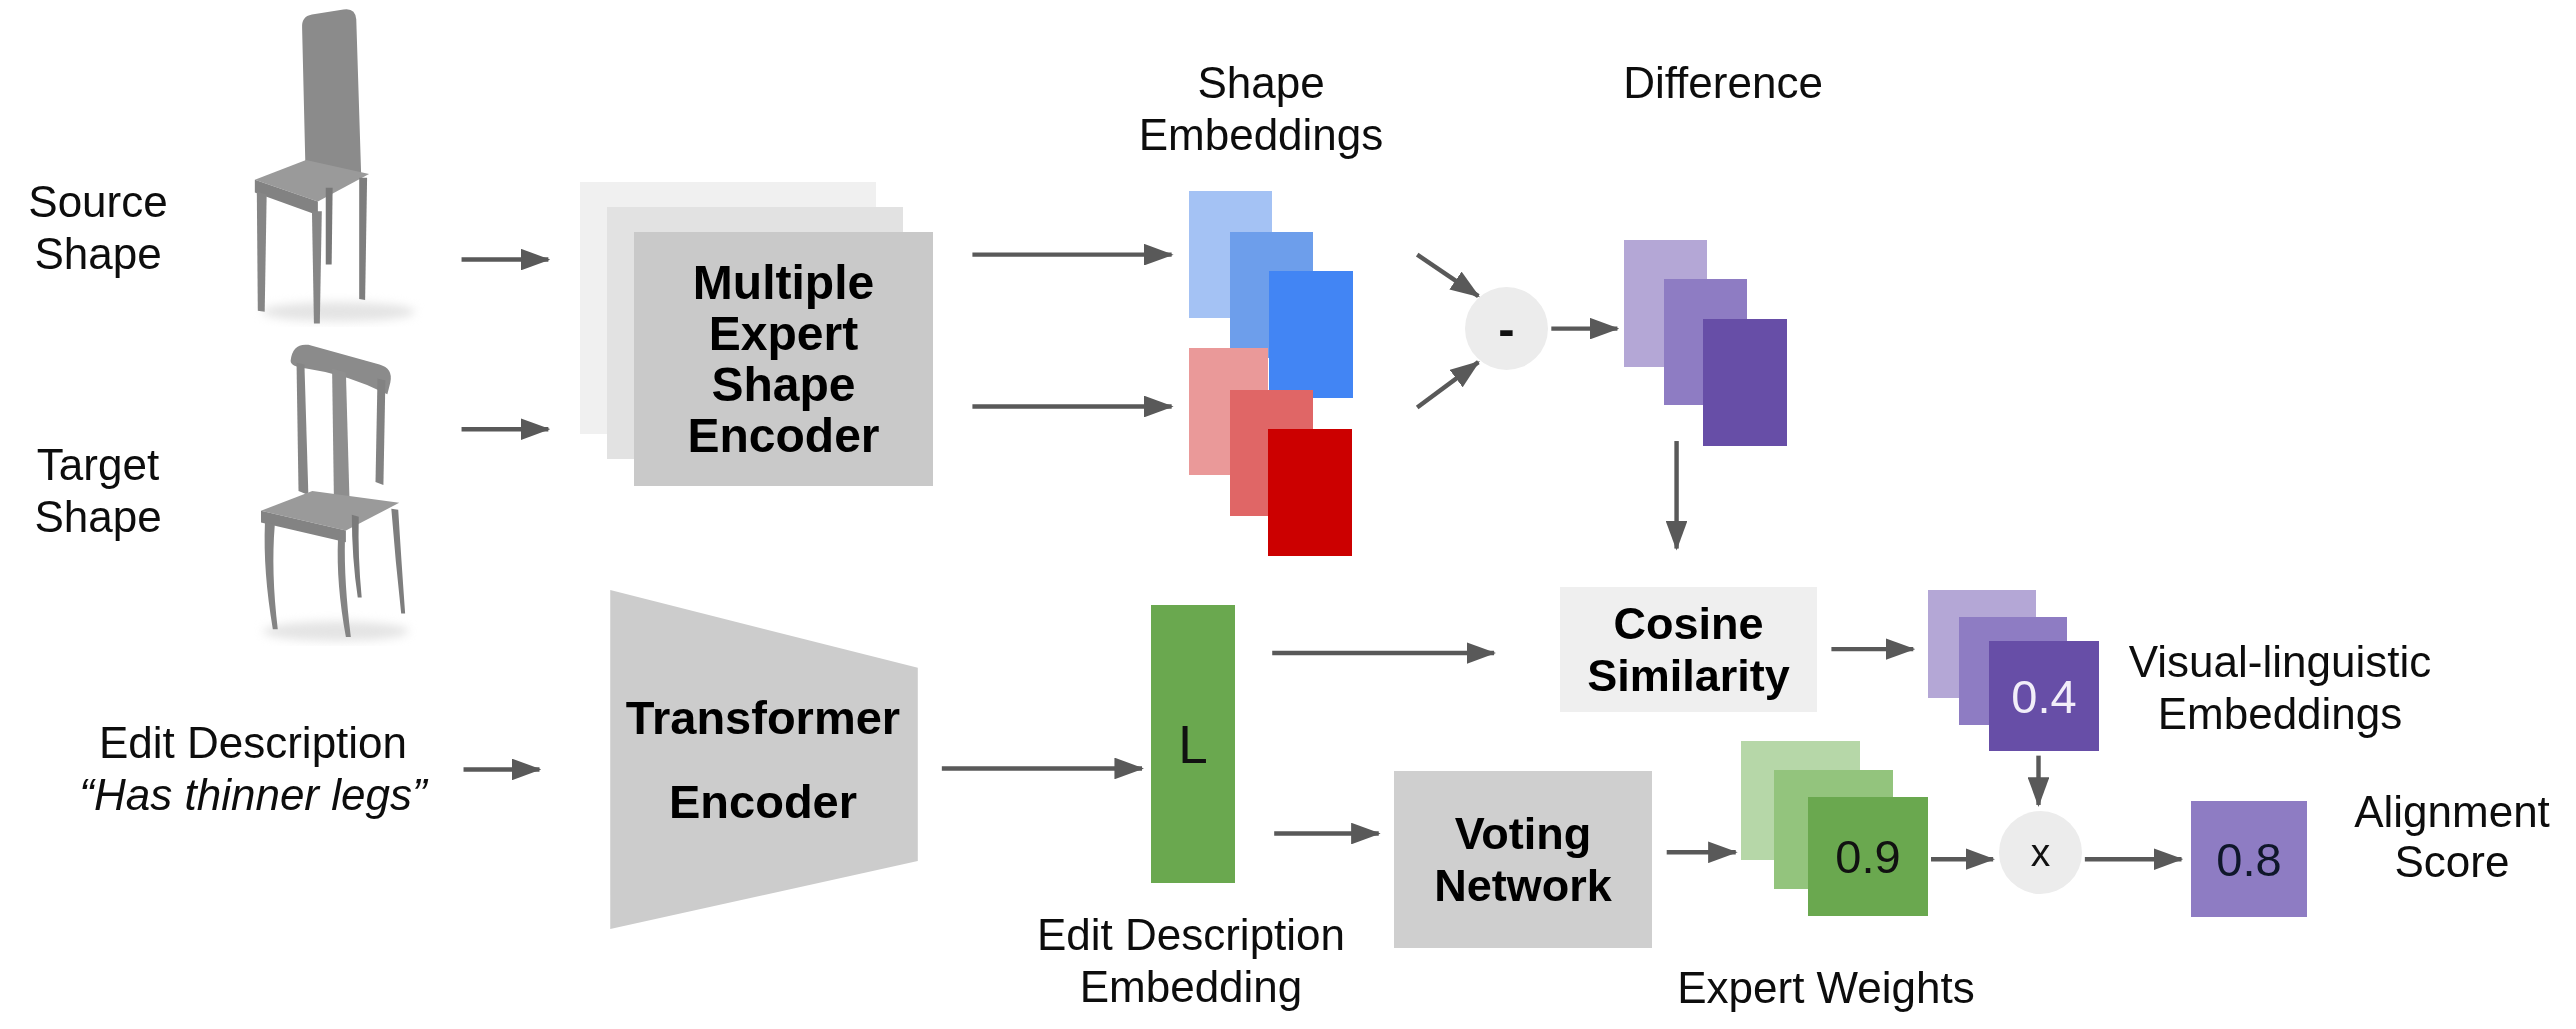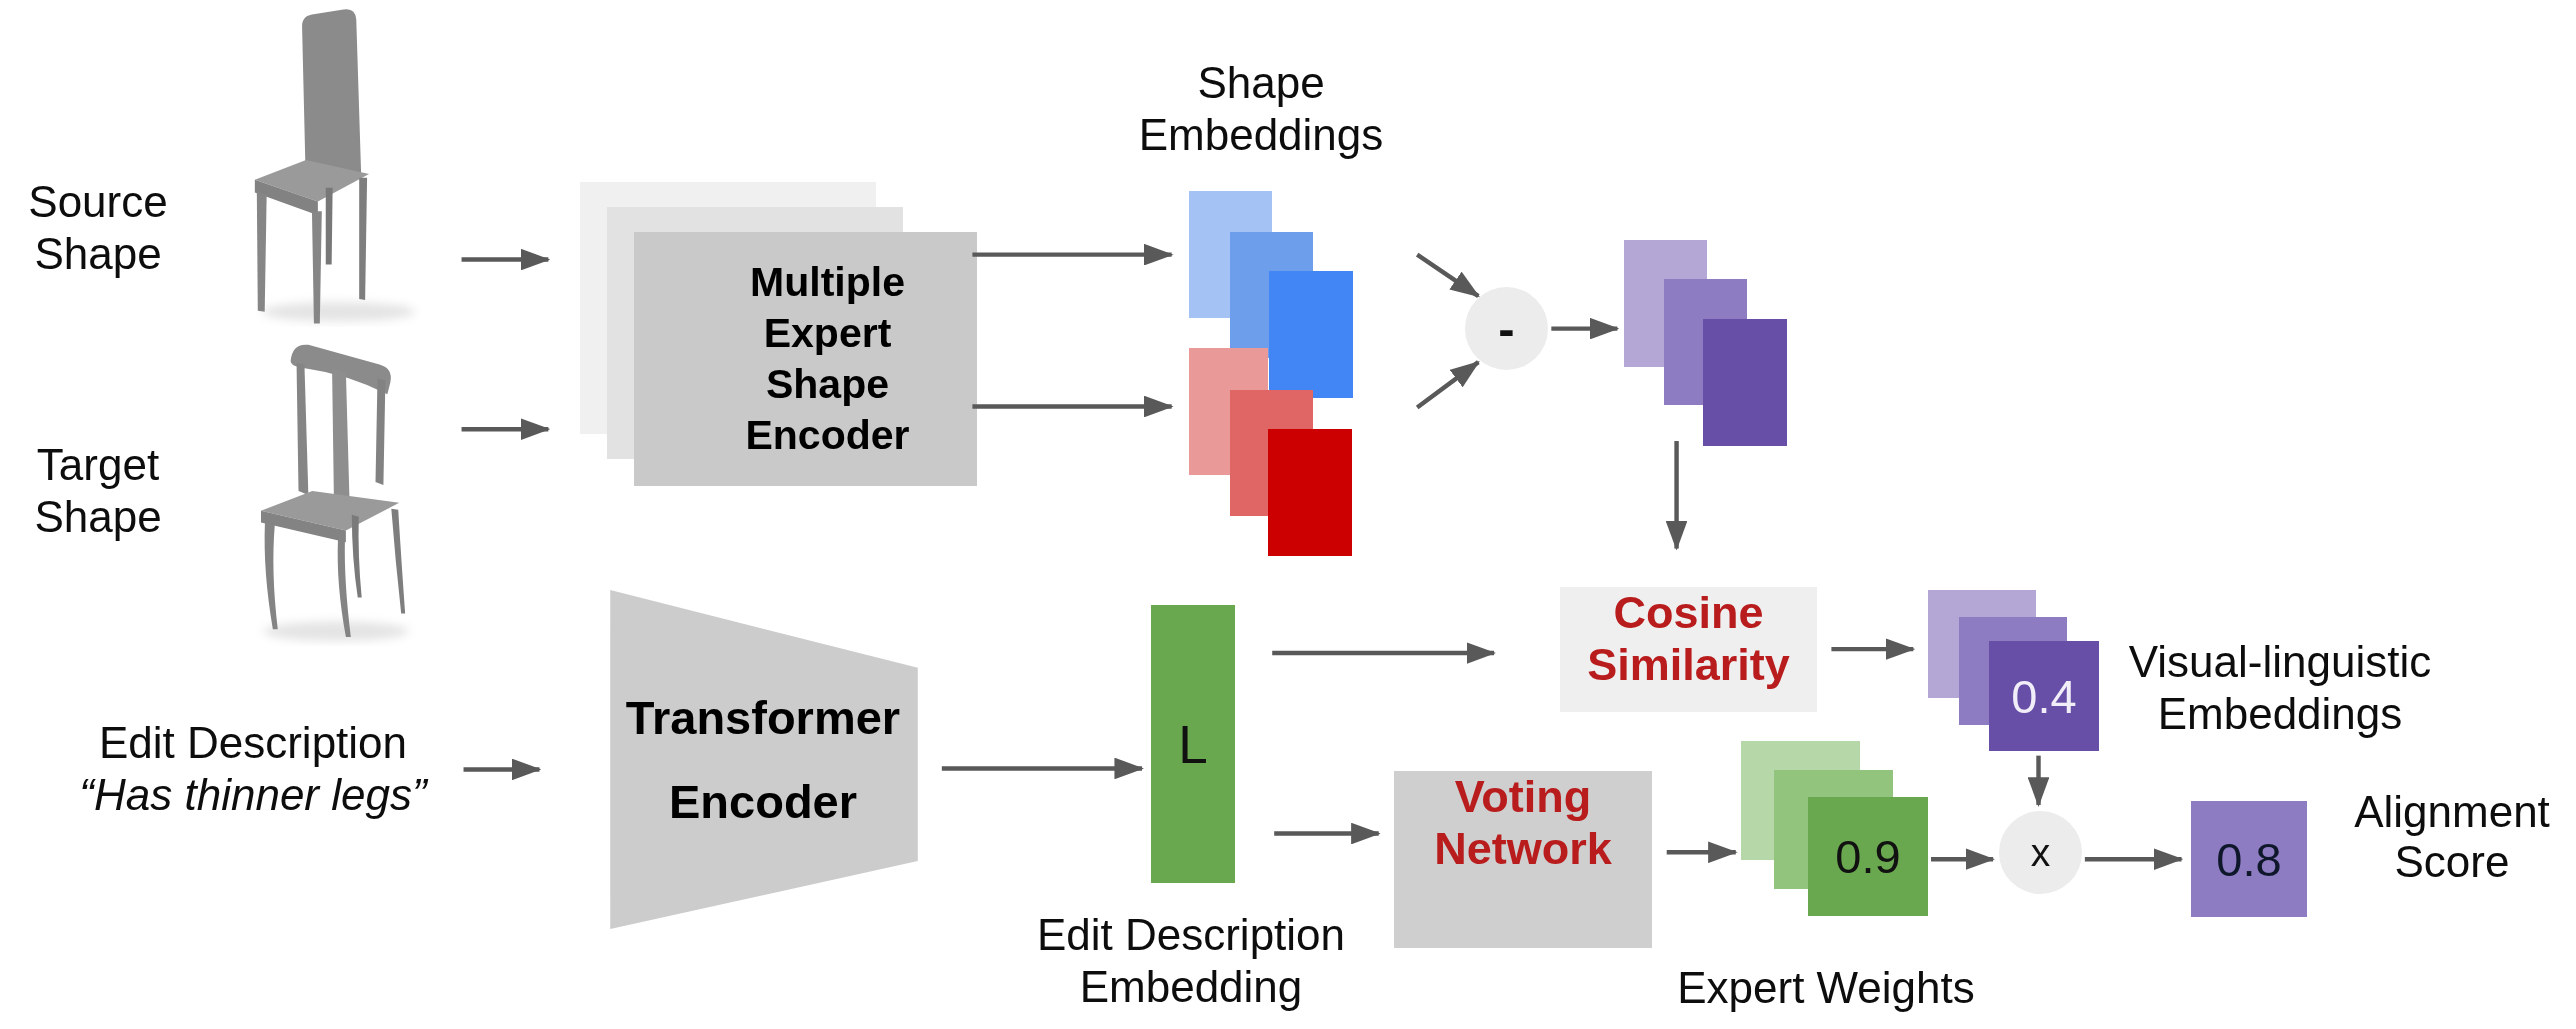--- a/index.html
+++ b/index.html
@@ -15,24 +15,24 @@
   
   .card{position:absolute;}
   .val{display:flex;align-items:center;justify-content:center;
        font-size:47px;}
   
   .enc{position:absolute;}
   .enc-back{background:var(--gray-back);}
   .enc-mid{background:var(--gray-mid);}
   .enc-front{background:var(--gray-front);display:flex;flex-direction:column;
              align-items:center;justify-content:center;font-weight:bold;
-             font-size:41px;line-height:51px;text-align:right;color:#000;padding-left:44px;}
+             font-size:48px;line-height:51px;text-align:right;color:#000;}
   .opbox{position:absolute;display:flex;flex-direction:column;align-items:center;
-         font-weight:bold;font-size:45px;line-height:52px;
-         text-align:center;color:#b91c1c;}
+         justify-content:center;font-weight:bold;font-size:45px;line-height:52px;
+         text-align:center;color:#000000;}
   .circle{position:absolute;border-radius:50%;background:var(--op-circle);
           display:flex;align-items:center;justify-content:center;color:#111;}
   #flow line{stroke:var(--arrow);stroke-width:4.5px;}
   #flow .head{fill:var(--arrow);}
   .trap-label{position:absolute;display:flex;flex-direction:column;align-items:center;
               justify-content:center;font-weight:bold;font-size:47px;line-height:56px;
               text-align:center;color:#000;gap:28px;}
 </style>
 </head>
 <body>
@@ -92,20 +92,21 @@
   <div class="trap-label" style="left:609px;top:590px;width:308px;height:339px">
     <div>Transformer</div>
     <div>Encoder</div>
   </div>
 
   <div class="txt" style="left:1261px;top:57px">
     <div>Shape</div>
     <div>Embeddings</div>
   </div>
   <div class="txt" style="left:1723px;top:57px">
+    <div>Difference</div>
   </div>
   <div class="txt" style="left:1191px;top:909px">
     <div>Edit Description</div>
     <div>Embedding</div>
   </div>
   <div class="txt" style="left:1826px;top:962px">
     <div>Expert Weights</div>
   </div>
   <div class="txt" style="left:2280px;top:636px">
     <div>Visual-linguistic</div>

